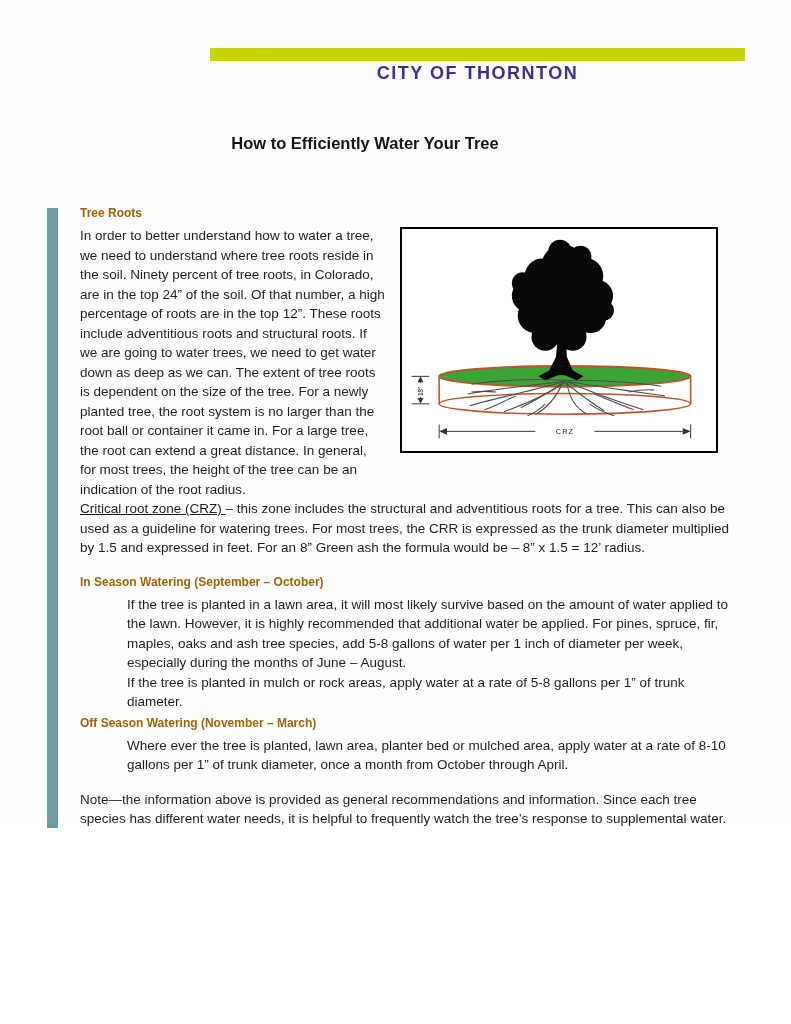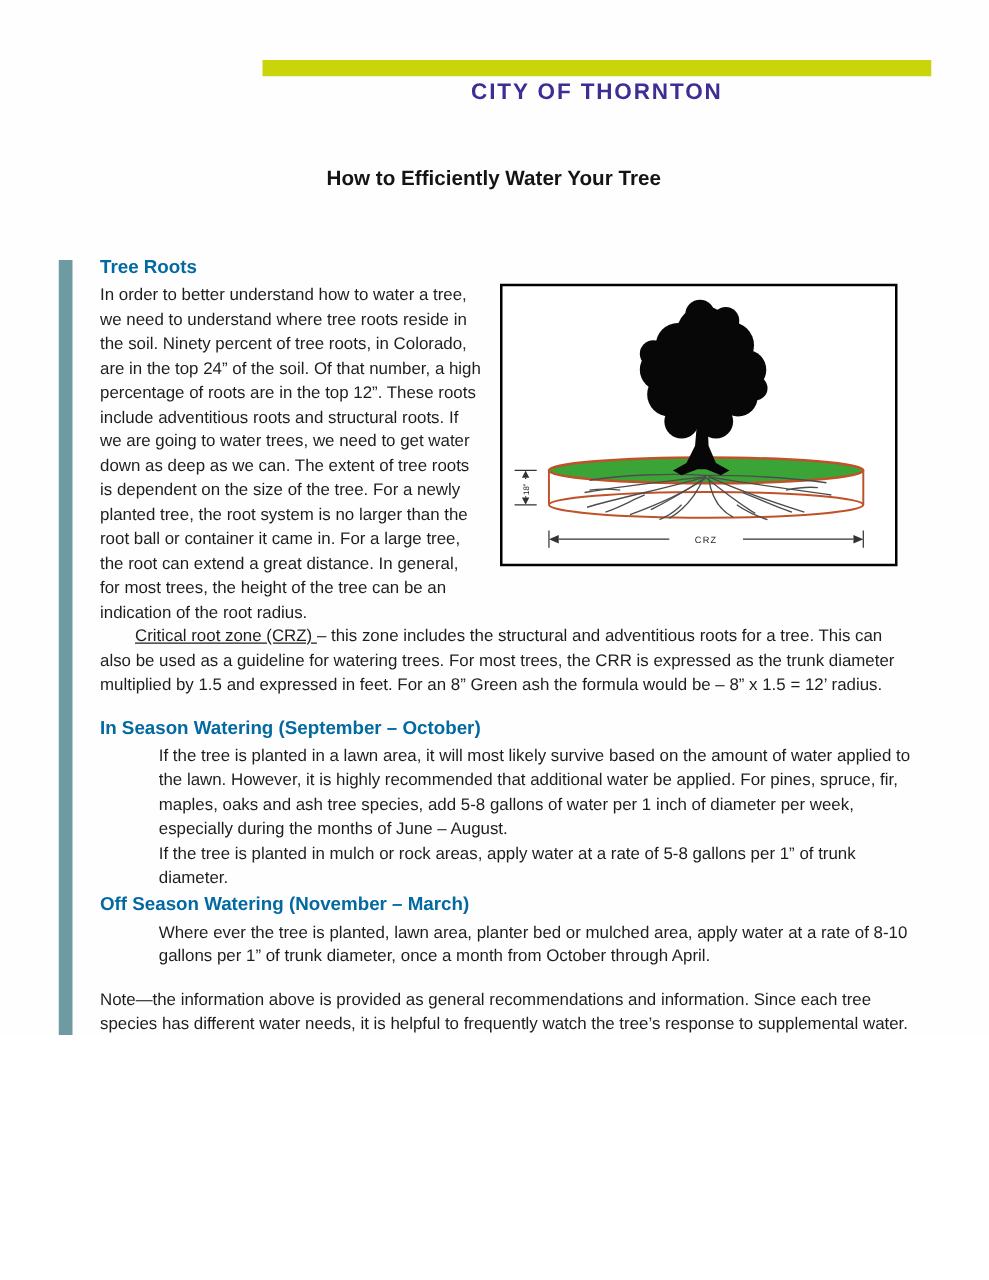--- a/index.html
+++ b/index.html
@@ -32,52 +32,52 @@
   .dept-line {
     position: absolute;
     left: 210px; top: 87px; width: 535px;
     text-align: center;
     font-weight: bold;
     font-size: 14.5px;
     color: #121212;
   }
   .doc-title {
     position: absolute;
-    left: 48px; top: 134px; width: 694px;
+    left: 18px; top: 134px; width: 694px;
     text-align: center;
     font-weight: bold;
     font-size: 16.5px;
     color: #141414;
   }
   .side-bar {
     position: absolute;
     left: 47px; top: 208px;
     width: 11px; height: 754px;
     background: #6d9ba1;
   }
   .content {
     position: absolute;
     left: 80px; top: 204px;
     width: 651px;
     font-size: 13.5px;
     line-height: 19.5px;
     text-align: left;
   }
   .content h3 {
-    font-size: 15px;
+    font-size: 12px;
     line-height: 19px;
     font-weight: bold;
-    color: #0369a1;
+    color: #a16207;
     margin: 0 0 3px 0;
   }
   .content p { margin: 0; }
   .indented { padding-left: 47px; }
   .mt { margin-top: 15px !important; }
   .mt-sm { margin-top: 2px !important; }
-  .u-lead { text-decoration: underline; margin-left: 28px; }
+  .u-lead { text-decoration: underline; }
   .diagram {
     float: right;
     width: 318px; height: 226px;
     border: 2px solid #000;
     background: #fff;
     margin: 1px 13px 10px 14px;
     text-decoration: underline;
   }
   .note-para { margin-top: 15px !important; }
 </style>

